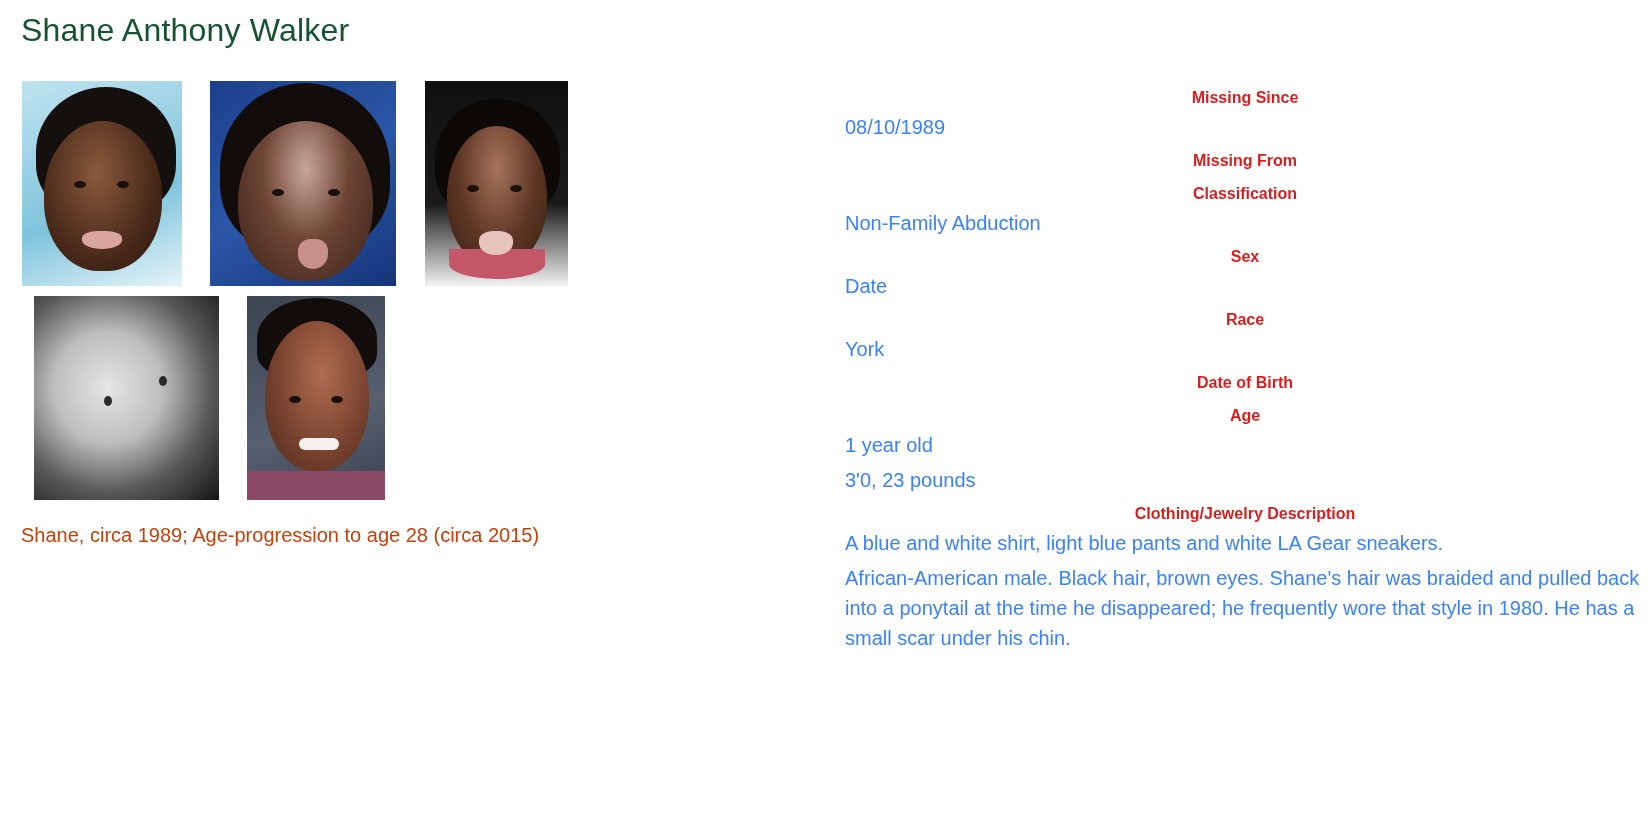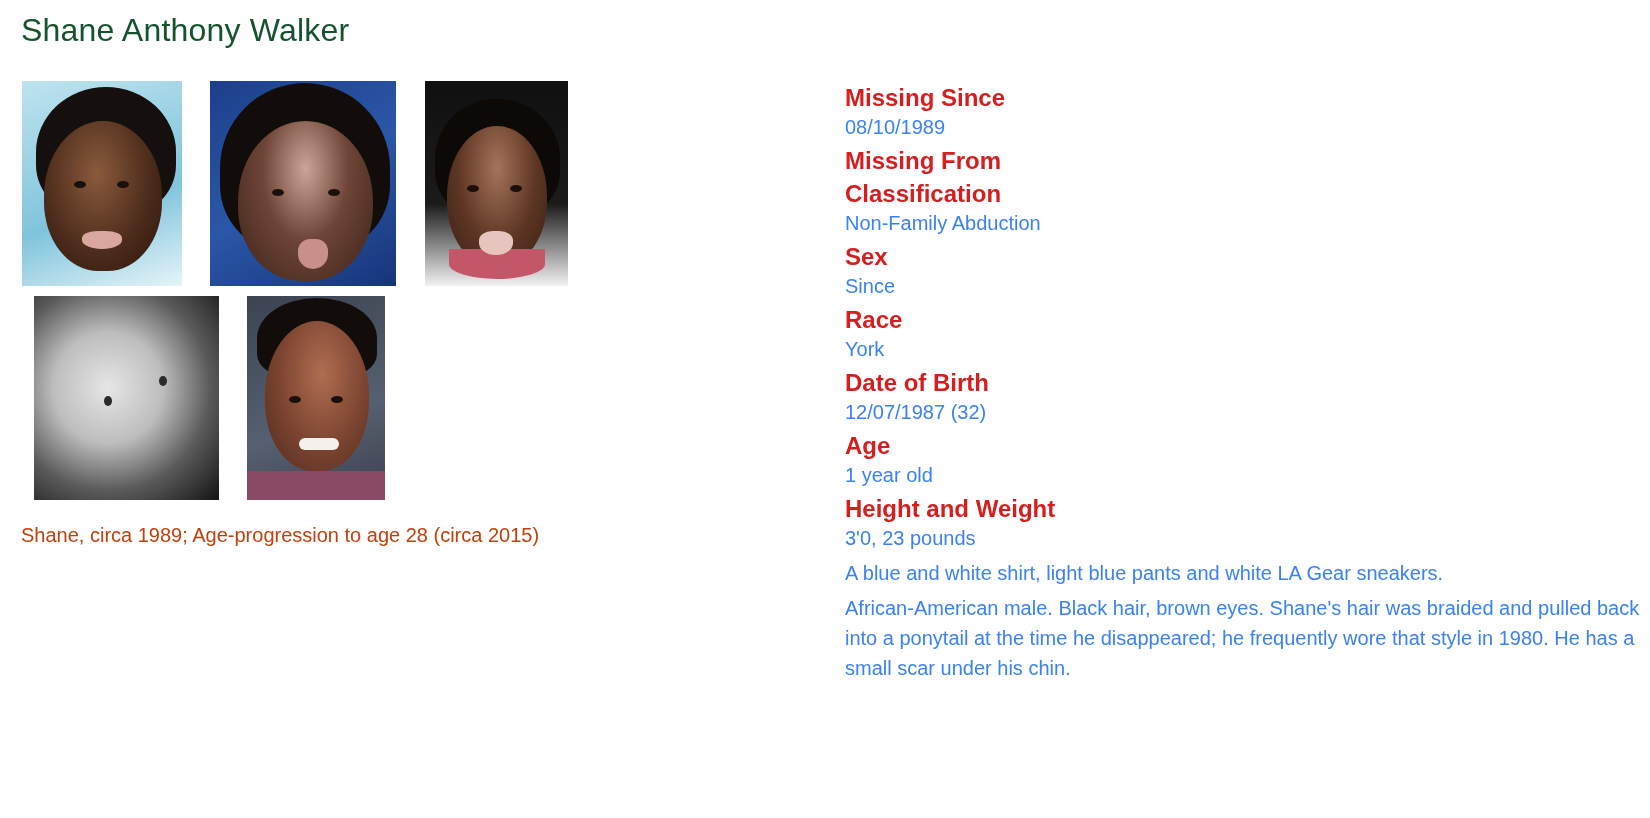--- a/index.html
+++ b/index.html
@@ -97,22 +97,23 @@
       top: 84px;
       width: 800px;
     }
     .detail-item {
       margin: 0 0 5px 0;
     }
     .detail-label {
       display: block;
       color: #d71e1e;
       font-weight: bold;
-      font-size: 24px;
+      font-size: 16px;
       line-height: 28px;
+      text-align: center;
     }
     .detail-value {
       display: block;
       color: #3b82f6;
       font-size: 20px;
       line-height: 30px;
       margin-top: 0px;
     }
   </style>
 </head>
@@ -166,37 +167,36 @@
   </div>
   <div class="detail-item">
     <span class="detail-label">Missing From</span>
   </div>
   <div class="detail-item">
     <span class="detail-label">Classification</span>
     <span class="detail-value">Non-Family Abduction</span>
   </div>
   <div class="detail-item">
     <span class="detail-label">Sex</span>
-    <span class="detail-value">Since</span>
+    <span class="detail-value">Date</span>
   </div>
   <div class="detail-item">
     <span class="detail-label">Race</span>
     <span class="detail-value">York</span>
   </div>
   <div class="detail-item">
     <span class="detail-label">Date of Birth</span>
-    <span class="detail-value">12/07/1987 (32)</span>
   </div>
   <div class="detail-item">
     <span class="detail-label">Age</span>
     <span class="detail-value">1 year old</span>
   </div>
   <div class="detail-item">
-    <span class="detail-label">Height and Weight</span>
     <span class="detail-value">3'0, 23 pounds</span>
   </div>
   <div class="detail-item">
+    <span class="detail-label">Clothing/Jewelry Description</span>
     <span class="detail-value">A blue and white shirt, light blue pants and white LA Gear sneakers.</span>
   </div>
   <div class="detail-item">
     <span class="detail-value">African-American male. Black hair, brown eyes. Shane's hair was braided and pulled back into a ponytail at the time he disappeared; he frequently wore that style in 1980. He has a small scar under his chin.</span>
   </div>
 </div>
 
 </body></html>

